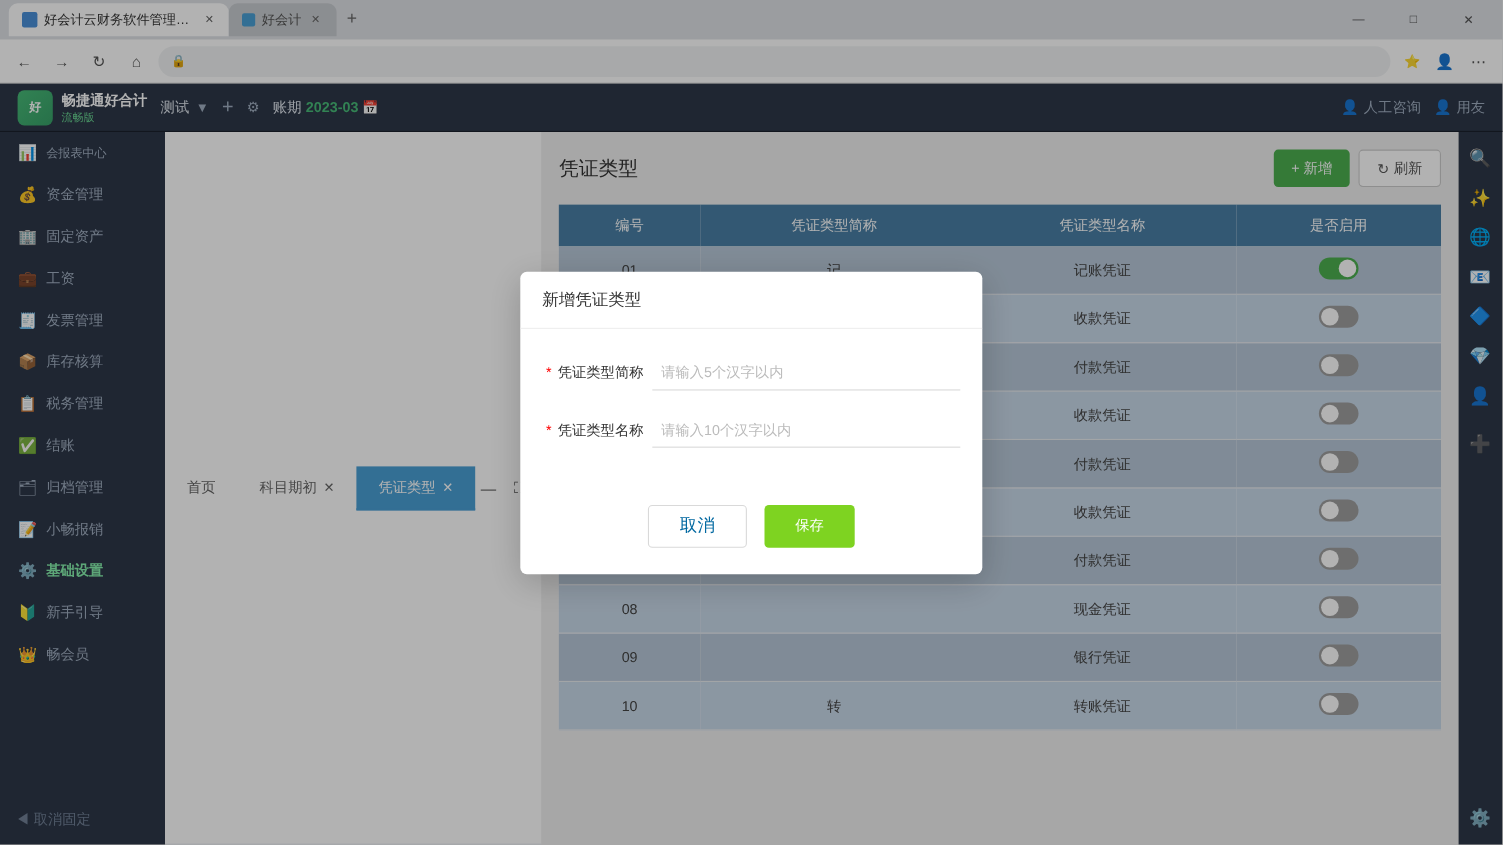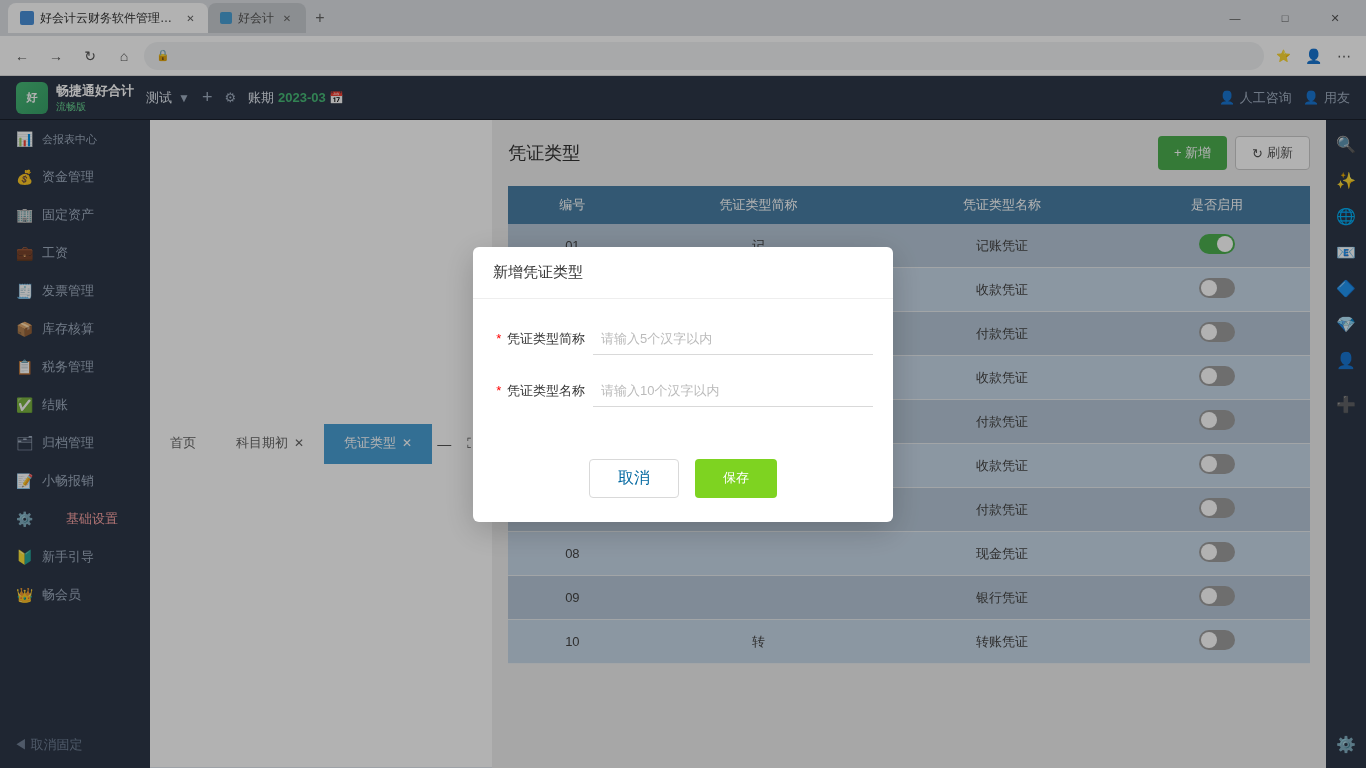--- a/index.html
+++ b/index.html
@@ -206,21 +206,21 @@
       <div class="sidebar-item">
         <span class="sidebar-item-icon">🗂</span>
         <span>归档管理</span>
       </div>
       <div class="sidebar-item">
         <span class="sidebar-item-icon">📝</span>
         <span>小畅报销</span>
       </div>
       <div class="sidebar-item active">
         <span class="sidebar-item-icon">⚙️</span>
-        <span style="color:#fca5a5;font-weight:normal;margin-left:24px;">基础设置</span>
+        <span style="color:#86efac;font-weight:bold;">基础设置</span>
       </div>
       <div class="sidebar-item">
         <span class="sidebar-item-icon">🔰</span>
         <span>新手引导</span>
       </div>
       <div class="sidebar-item">
         <span class="sidebar-item-icon">👑</span>
         <span>畅会员</span>
       </div>
       <div class="sidebar-bottom">

